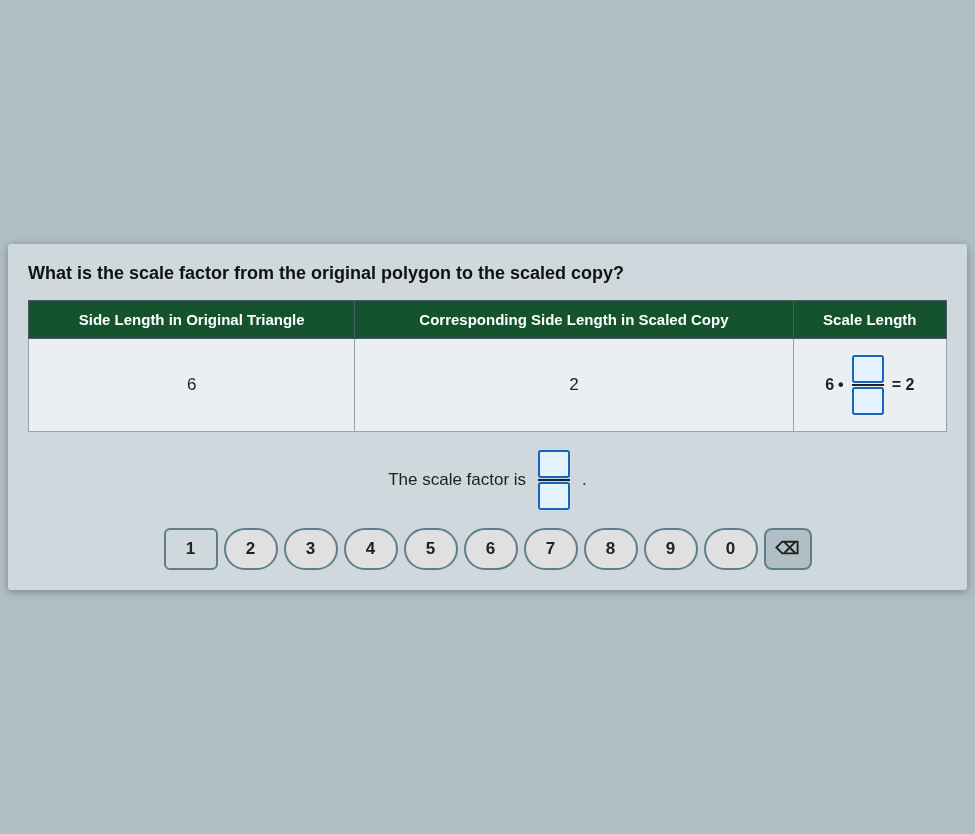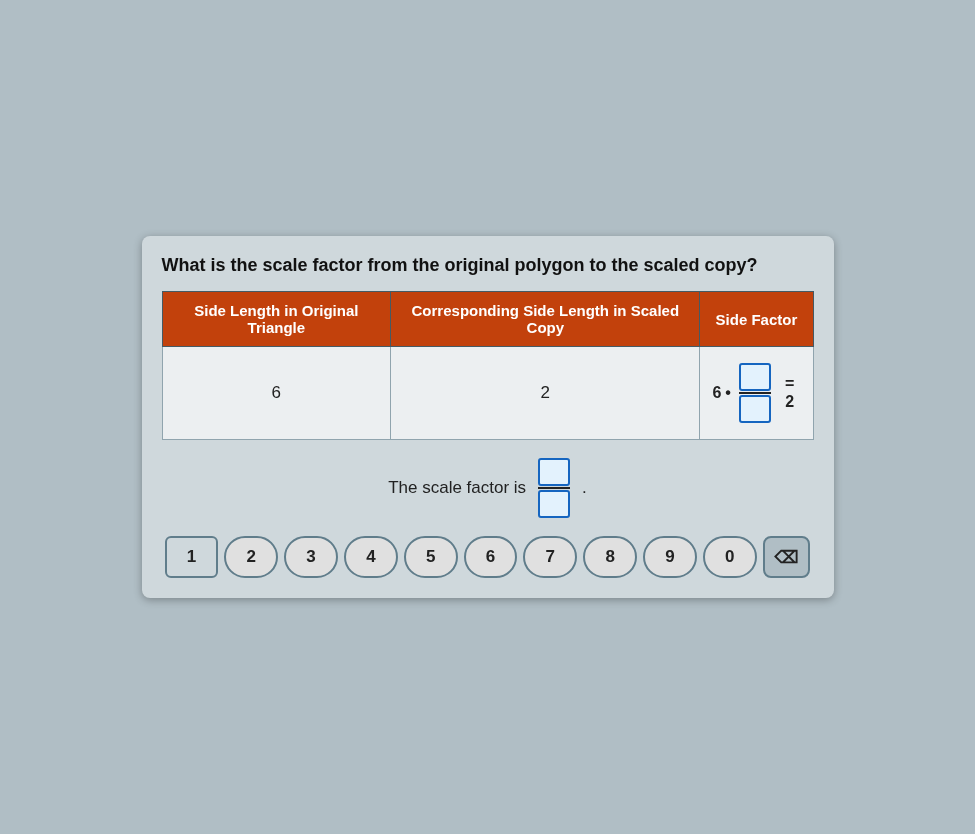--- a/index.html
+++ b/index.html
@@ -10,43 +10,43 @@
       width: 975px;
       height: 834px;
       display: flex;
       align-items: center;
       justify-content: center;
       overflow: hidden;
     }
 
     .card {
       background: #cfd8dc;
-      border-radius: 8px;
-      width: 692px;
+      border-radius: 3px;
+      width: 959px;
       padding: 18px 20px 20px 20px;
       box-shadow: 0 2px 8px rgba(0,0,0,0.3);
     }
 
     .question {
       font-size: 18px;
       font-weight: bold;
       color: #111;
       margin-bottom: 14px;
       line-height: 1.3;
     }
 
     table {
       width: 100%;
       border-collapse: collapse;
       background: #e8ecee;
       margin-bottom: 18px;
     }
 
     thead tr th {
-      background: #c2410c;
+      background: #14532d;
       color: #fff;
       font-size: 15px;
       font-weight: bold;
       text-align: center;
       padding: 10px 8px;
       border: 1px solid #455a64;
     }
 
     tbody tr td {
       border: 1px solid #90a4ae;
@@ -143,21 +143,21 @@
 <body>
 
 <div class="card">
   <div class="question">What is the scale factor from the original polygon to the scaled copy?</div>
 
   <table>
     <thead>
       <tr>
         <th>Side Length in Original Triangle</th>
         <th>Corresponding Side Length in Scaled Copy</th>
-        <th>Side Factor</th>
+        <th>Scale Length</th>
       </tr>
     </thead>
     <tbody>
 
       <tr>
         <td>6</td>
         <td>2</td>
         <td class="scale-col">
           <div class="scale-expr">
             <span>6</span>

